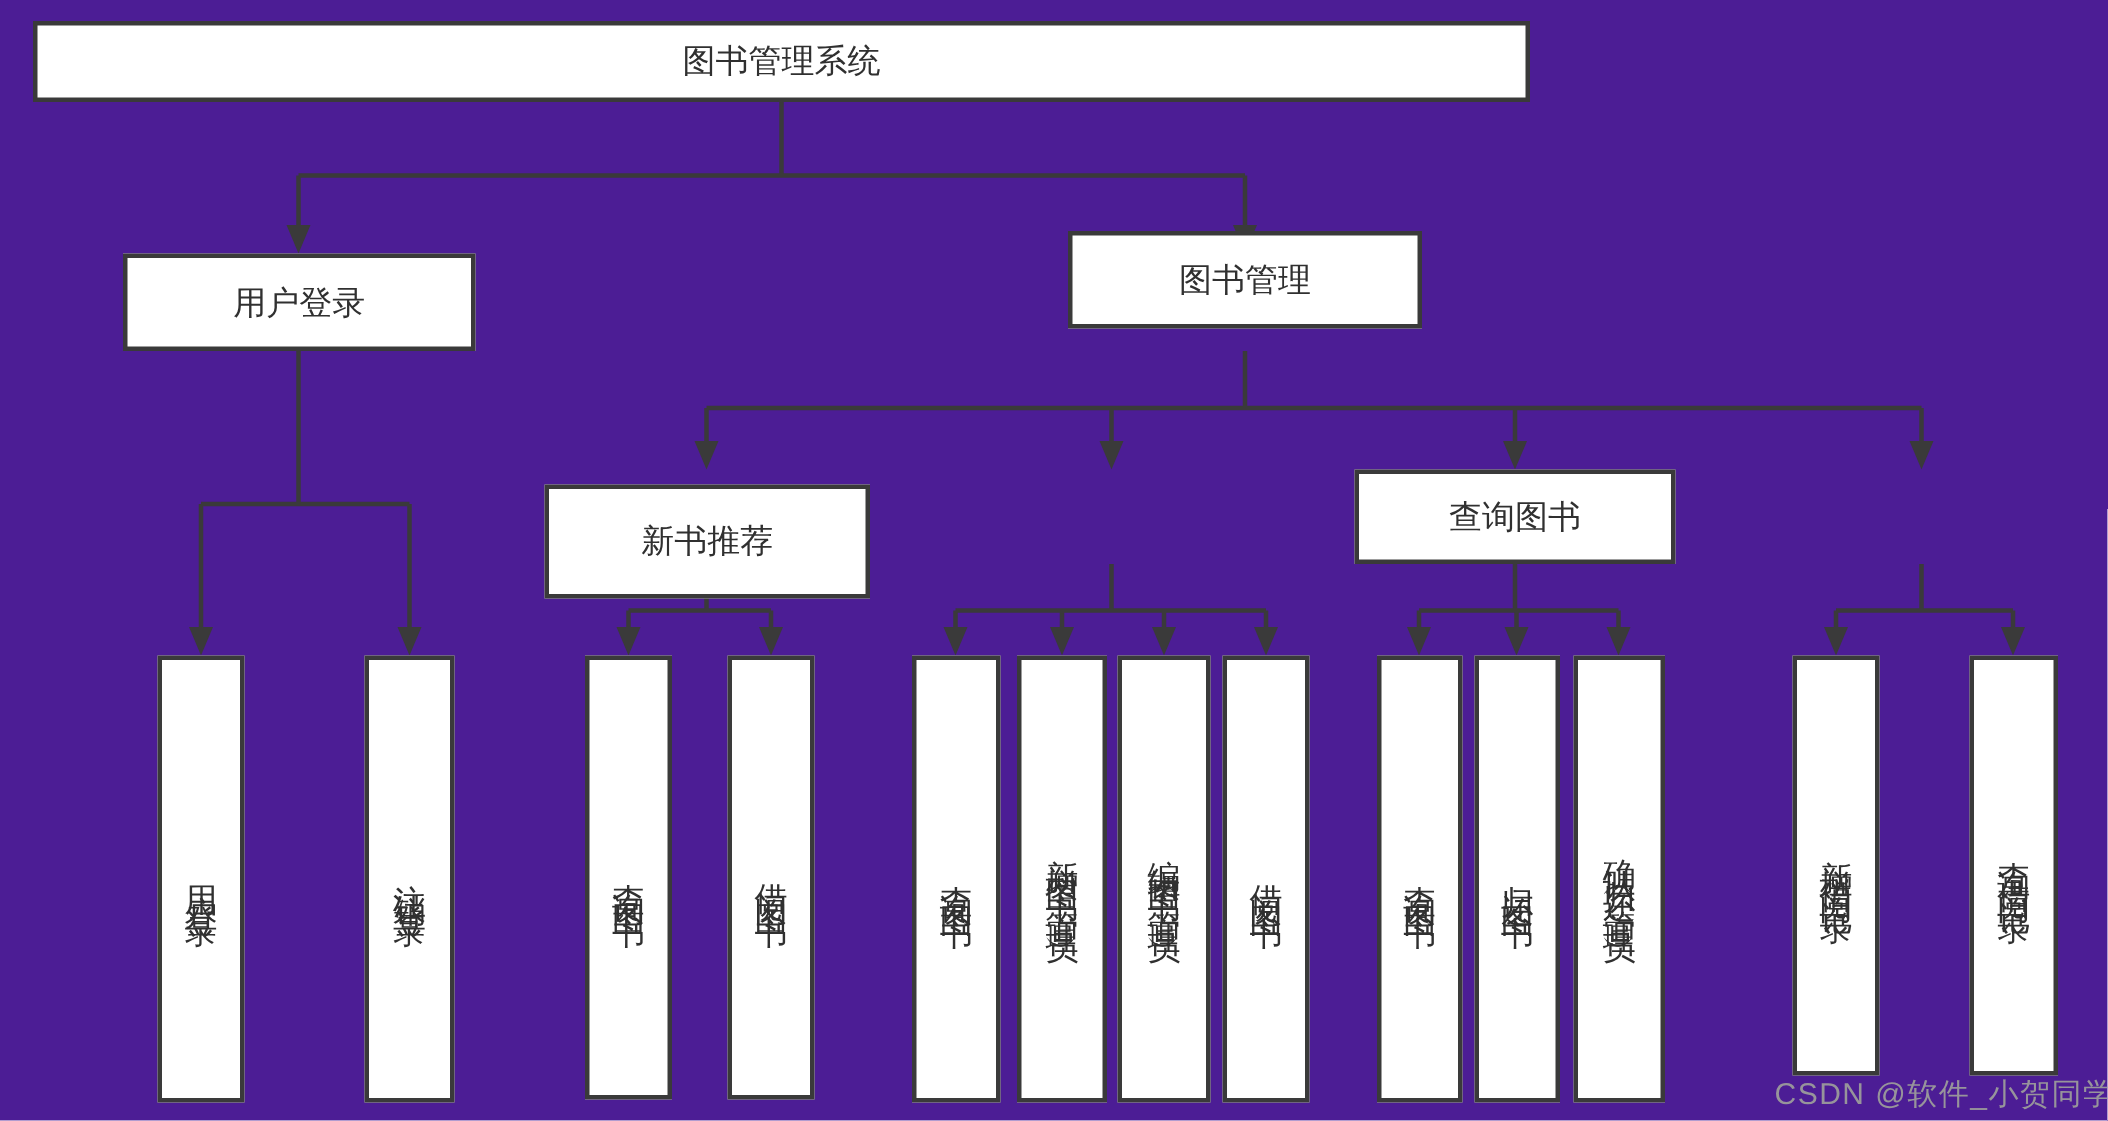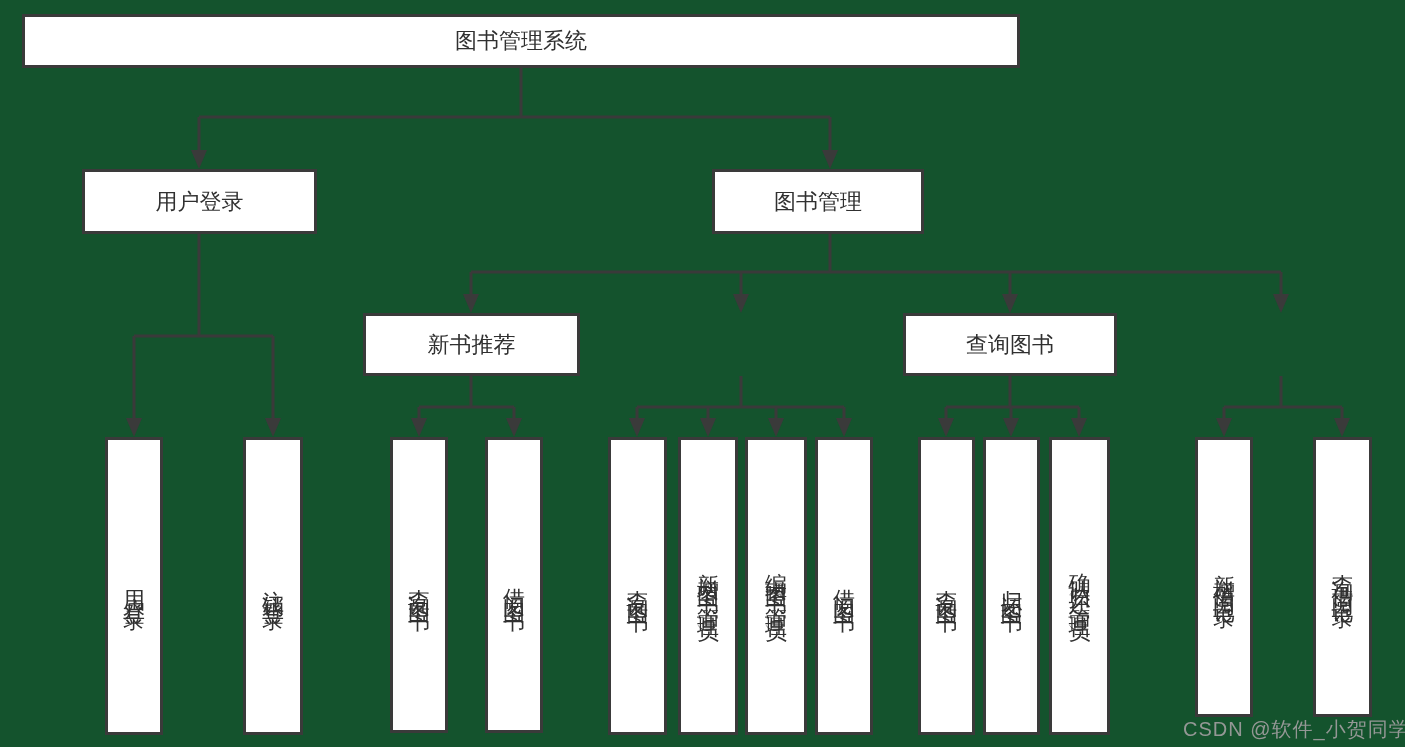--- a/index.html
+++ b/index.html
@@ -1,17 +1,17 @@
 <!DOCTYPE html>
 <html><head>
 <meta charset="utf-8">
 <style>
   html,body { margin:0; padding:0; background:#fff; }
   .stage {
-    position:relative; width:1405px; height:747px; background:#14532d;
+    position:relative; width:1405px; height:747px; background:#4c1d95;
     font-family:"Liberation Sans","DejaVu Sans",sans-serif; overflow:hidden;
   }
   .wires { position:absolute; left:0; top:0; width:1405px; height:747px; pointer-events:none; }
   .box {
     position:absolute; box-sizing:border-box;
     border:3px solid #3a3a3a; background:#ffffff;
     display:flex; align-items:center; justify-content:center;
     color:#303030; font-size:22px; z-index:2;
   }
   .box .lab { white-space:nowrap; }
@@ -61,25 +61,25 @@
     </g>
   </svg>
 
   <div class="box" style="left:22px;top:14px;width:998px;height:54px">
     <span class="lab">图书管理系统</span>
   </div>
 
   <div class="box" style="left:82px;top:169px;width:235px;height:65px">
     <span class="lab">用户登录</span>
   </div>
-  <div class="box" style="left:712px;top:169px;width:212px;height:65px">
+  <div class="box" style="left:712px;top:154px;width:236px;height:65px">
     <span class="lab">图书管理</span>
   </div>
 
-  <div class="box" style="left:363px;top:313px;width:217px;height:63px">
+  <div class="box" style="left:363px;top:323px;width:217px;height:76px">
     <span class="lab">新书推荐</span>
   </div>
   <div class="box" style="left:903px;top:313px;width:214px;height:63px">
     <span class="lab">查询图书</span>
   </div>
 
   <div class="box vbox" style="left:105px;top:437px;width:58px;height:298px">
     <span class="lab">用户登录</span>
   </div>
   <div class="box vbox" style="left:243px;top:437px;width:60px;height:298px">

